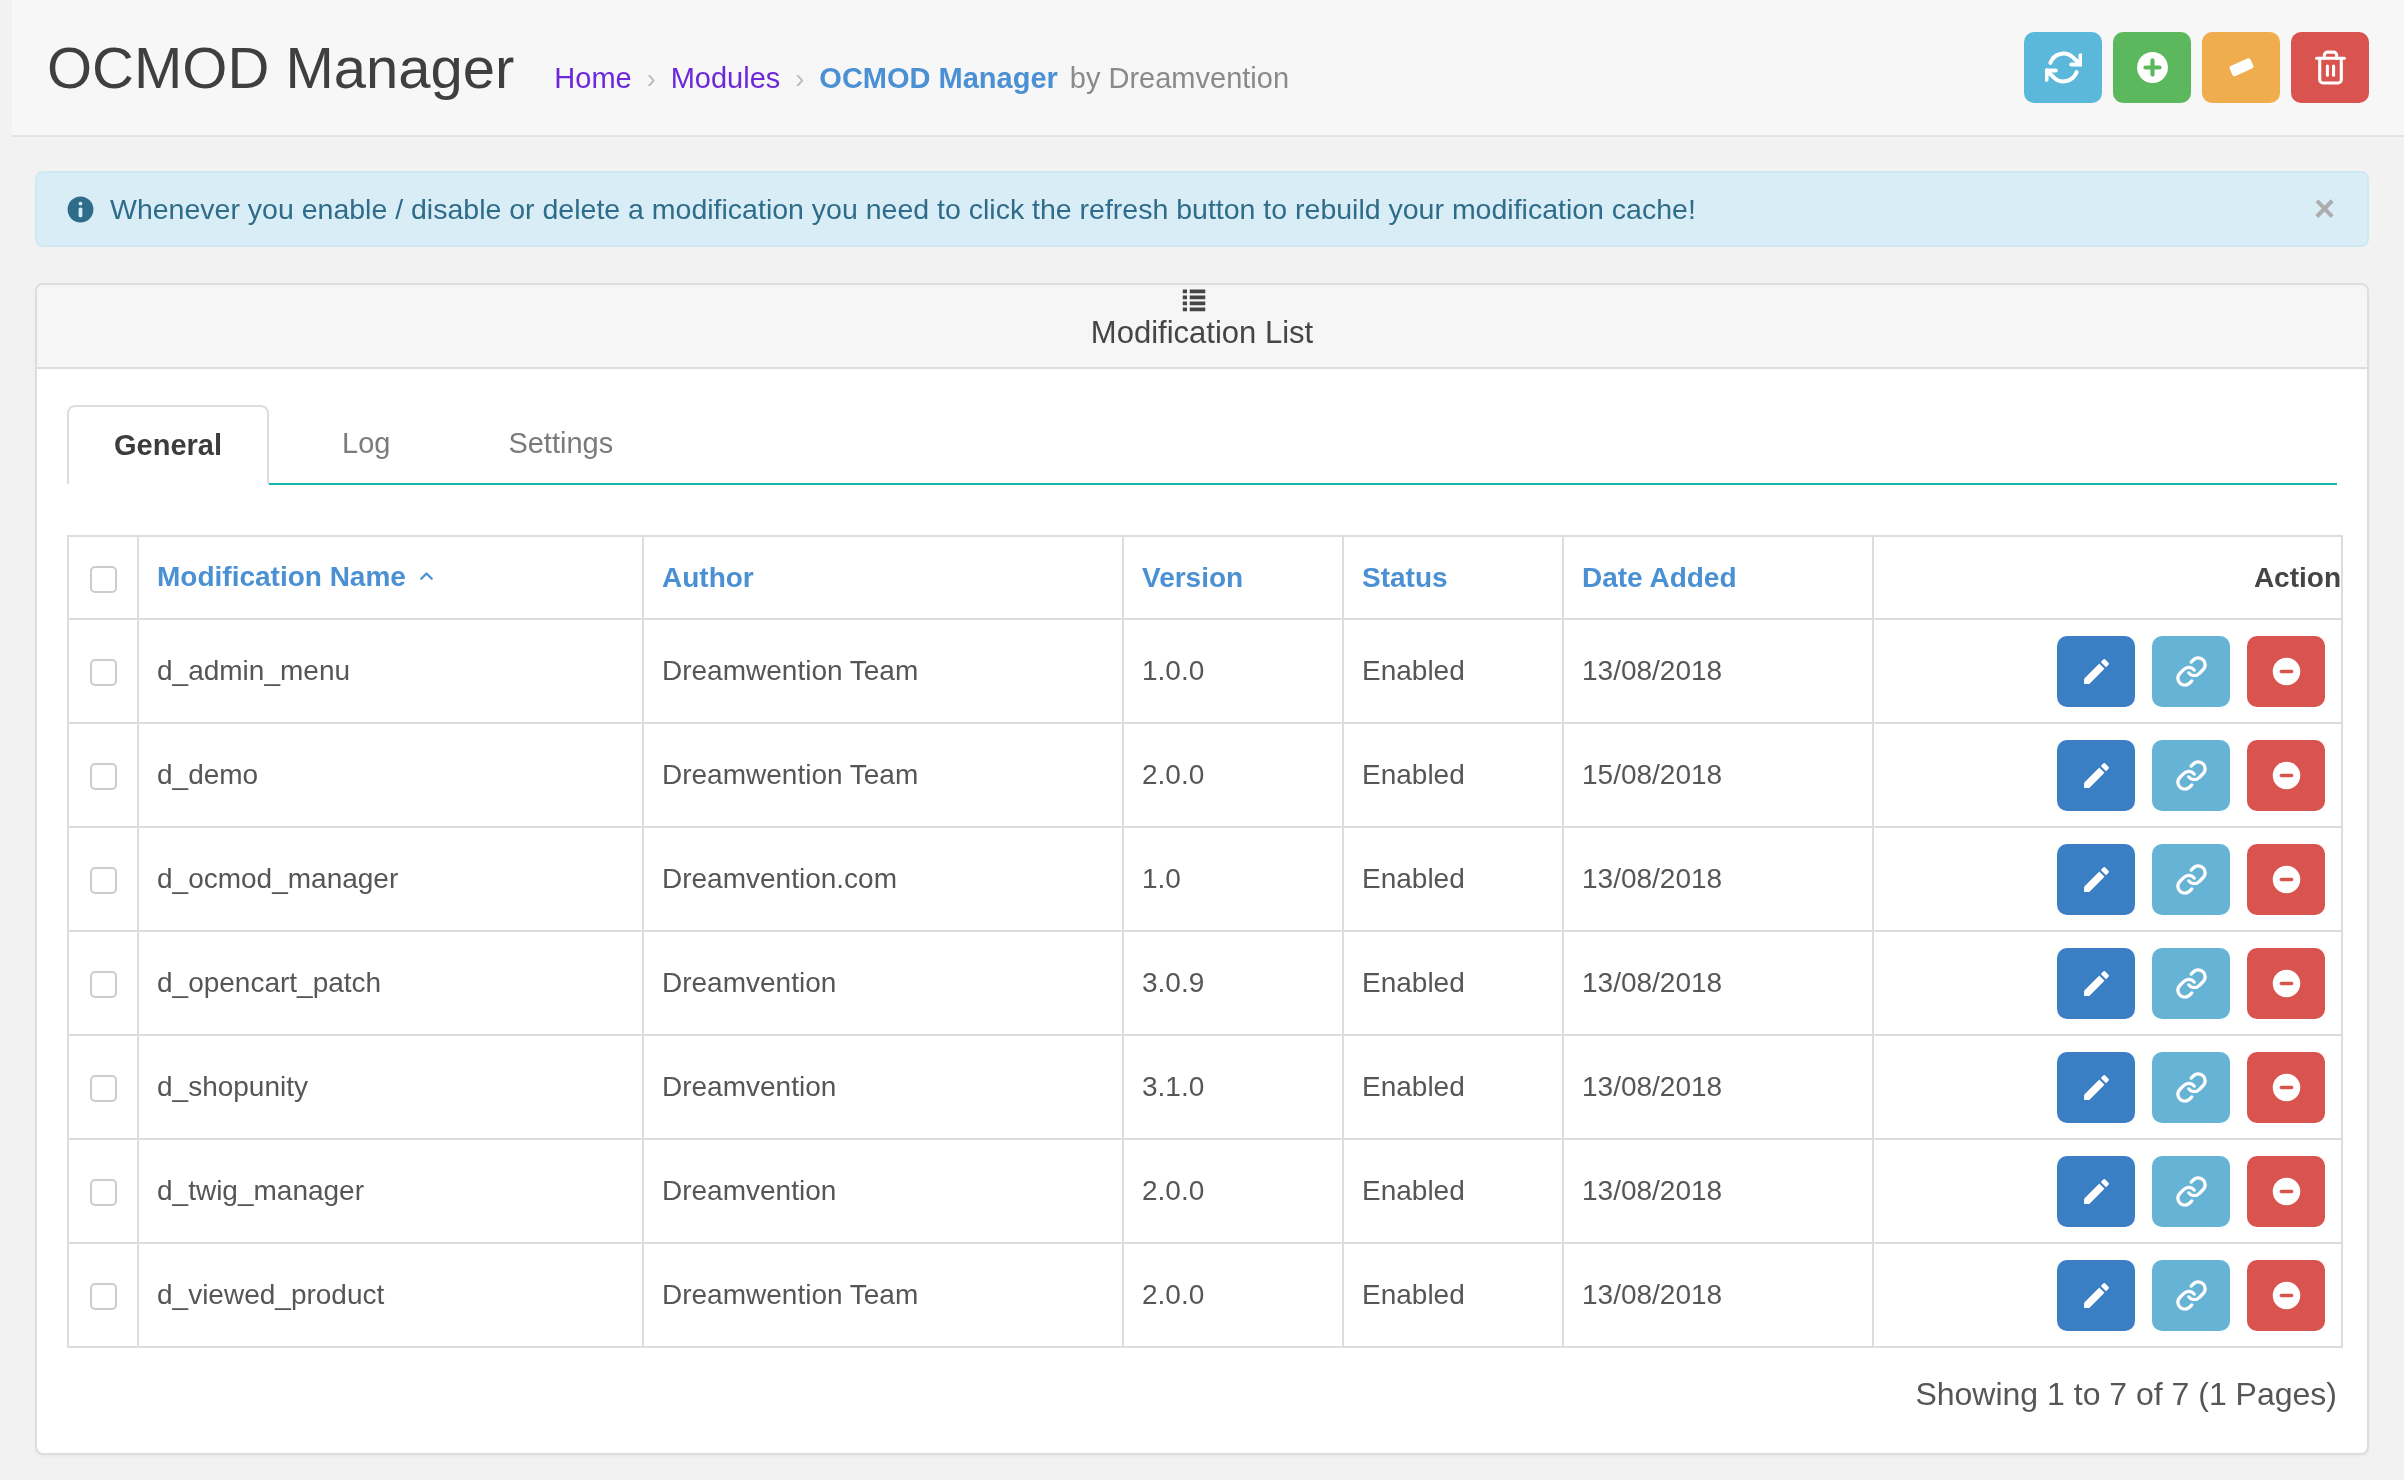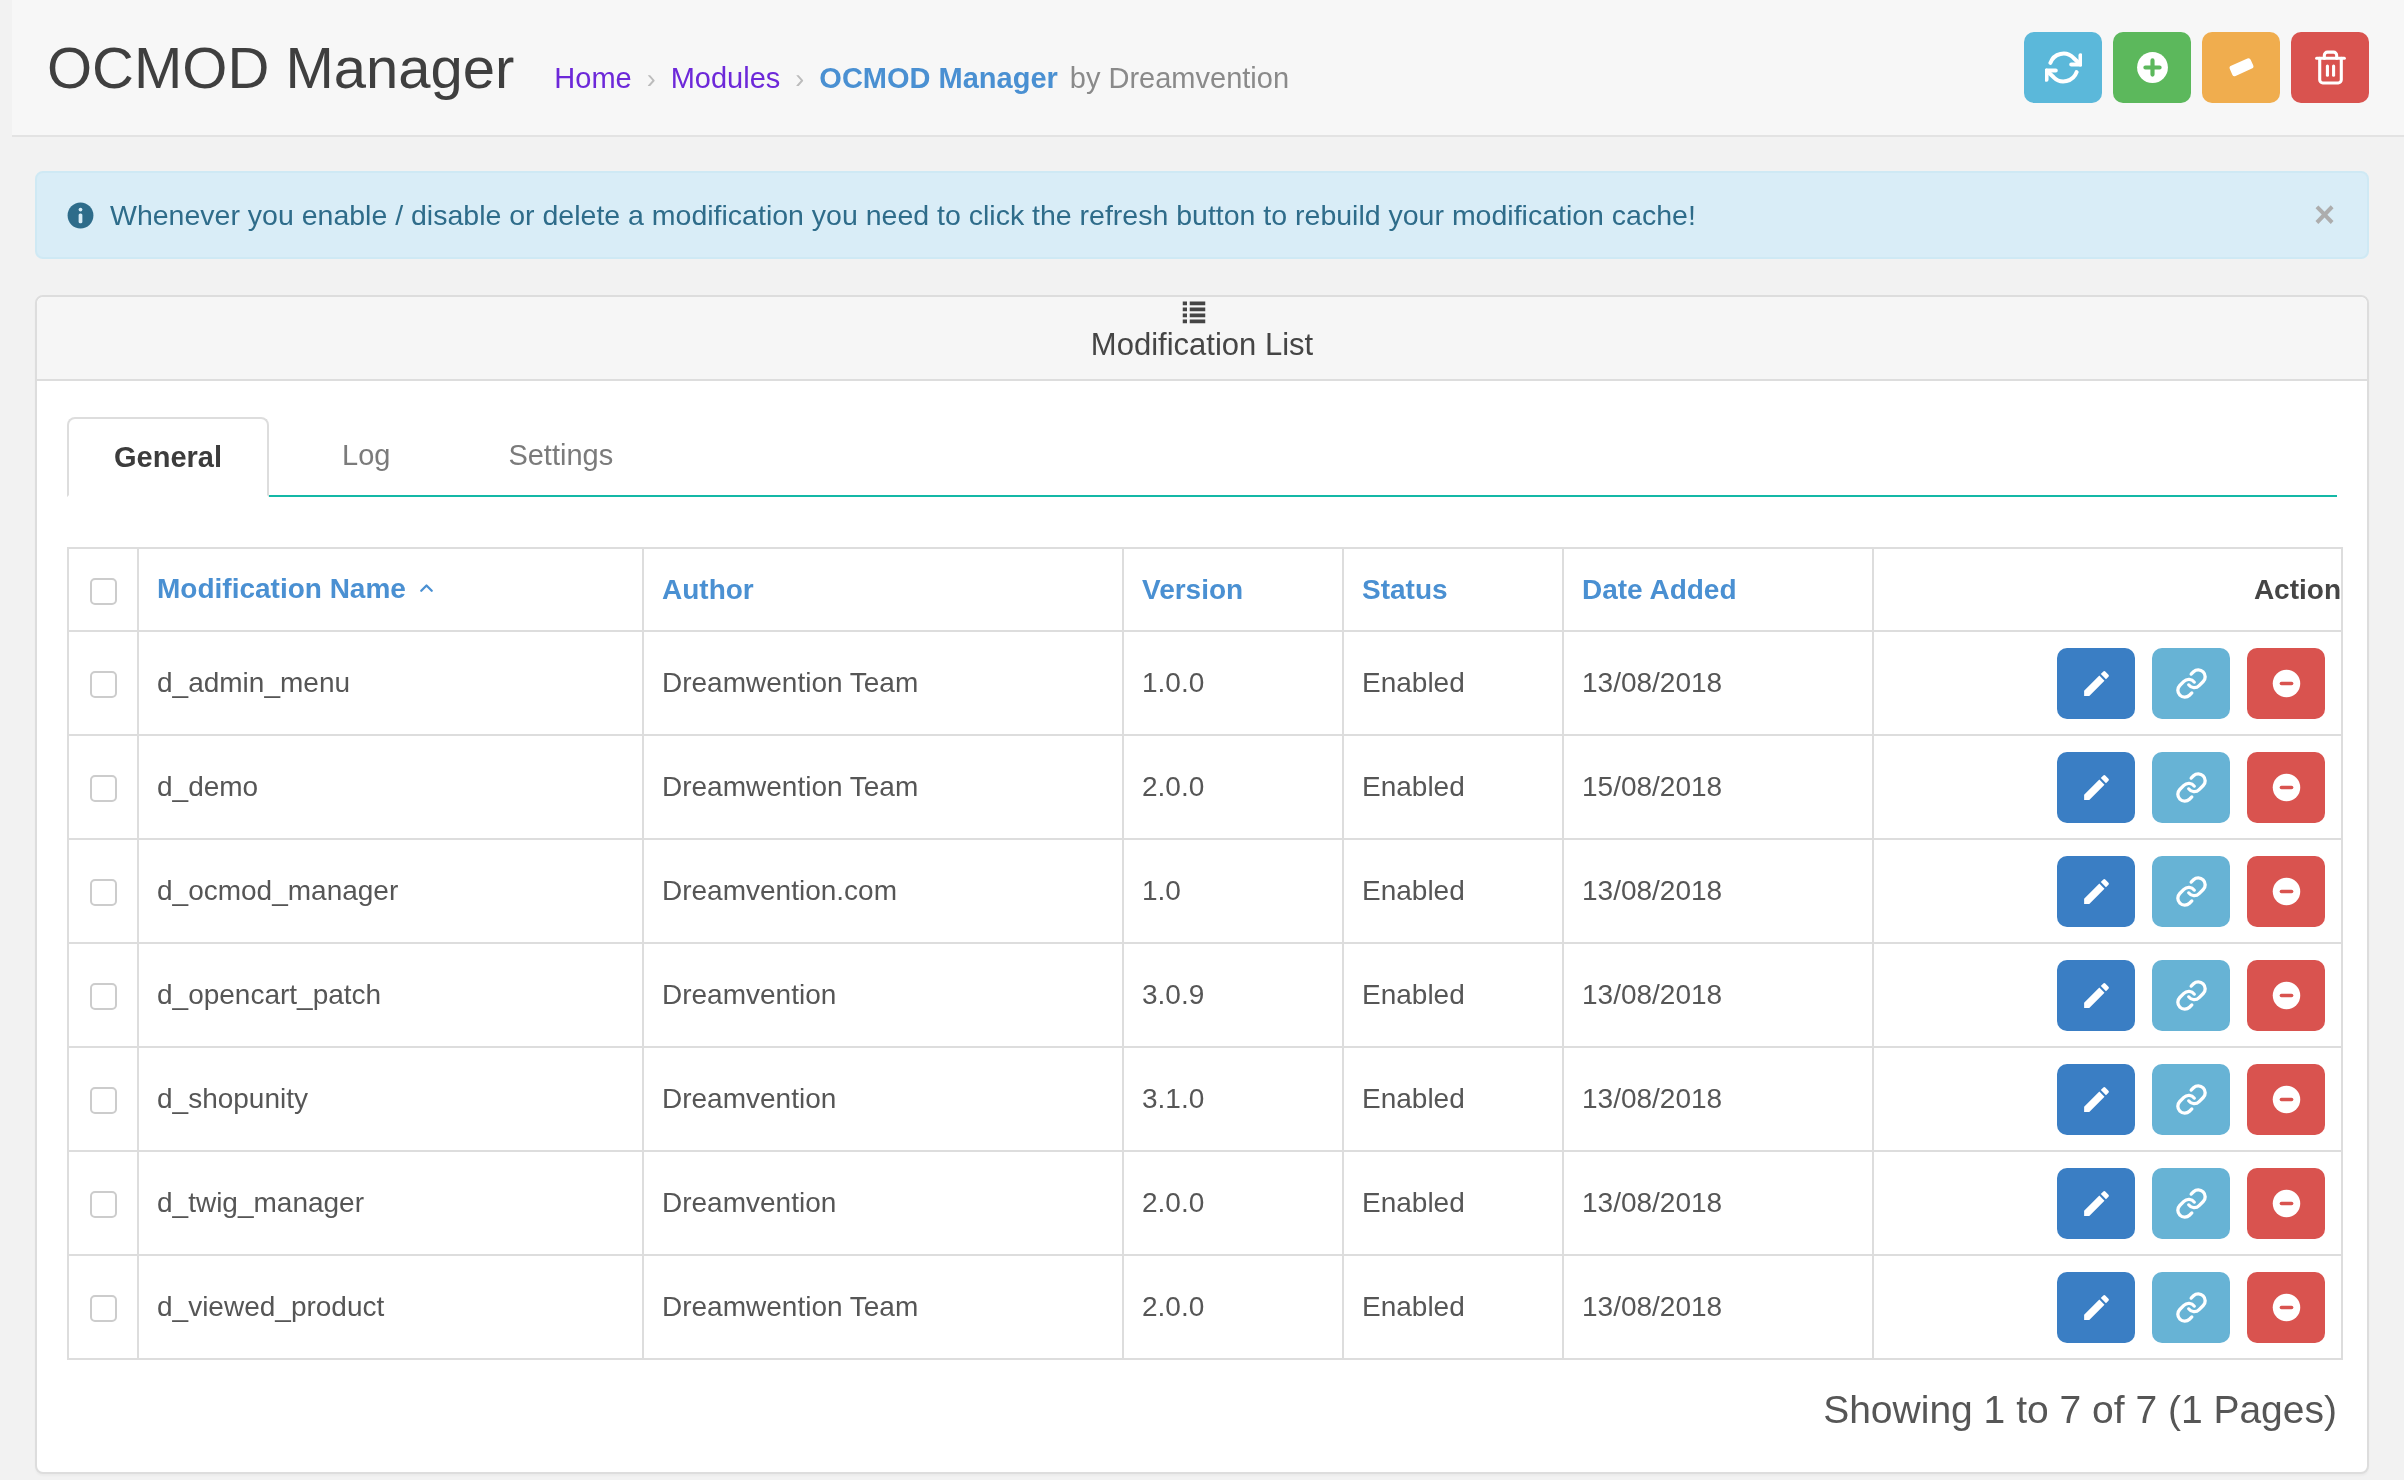--- a/index.html
+++ b/index.html
@@ -30,21 +30,21 @@
     display:flex; align-items:center; justify-content:center; padding:0;
   }
   .hbtn .icon { width:37px; height:37px; }
   .hbtn-refresh { background:#5bb8da; }
   .hbtn-add { background:#5cb85c; }
   .hbtn-clear { background:#f0ad4e; }
   .hbtn-delete { background:#d9534f; }
 
   
   .alert {
-    margin:34px 35px 0; height:88px;
+    margin:34px 35px 0; height:76px;
     background:#d9edf7; border:2px solid #cfe9f4; border-radius:8px;
     display:flex; align-items:center; padding:0 28px;
     color:#2e6c8a; font-size:28.5px;
   }
   .alert .icon { width:31px; height:31px; margin-right:14px; flex:none; }
   .alert-close {
     margin-left:auto; background:none; border:none; cursor:pointer;
     color:#adadad; font-size:36px; font-weight:bold; line-height:1; padding:0 4px;
   }
 
@@ -99,21 +99,21 @@
   .abtn {
     display:inline-flex; align-items:center; justify-content:center;
     width:78px; height:71px; border:none; border-radius:10px; cursor:pointer;
     margin-left:9px; padding:0; vertical-align:middle;
   }
   .abtn .icon { width:33px; height:33px; }
   .abtn-edit { background:#3a7ec4; }
   .abtn-link { background:#67b3d5; }
   .abtn-disable { background:#d9534f; }
 
-  .showing { text-align:right; margin-top:28px; font-size:39px; color:#565656; }
+  .showing { text-align:right; margin-top:28px; font-size:32px; color:#565656; }
 </style>
 </head>
 <body>
 
 <svg width="0" height="0" style="position:absolute" aria-hidden="true">
   <defs>
     <symbol id="i-refresh" viewBox="0 0 24 24">
       <g fill="none" stroke="#fff" stroke-width="2.6" stroke-linecap="round" stroke-linejoin="round">
         <polyline points="23 4 23 10 17 10"></polyline>
         <polyline points="1 20 1 14 7 14"></polyline>

